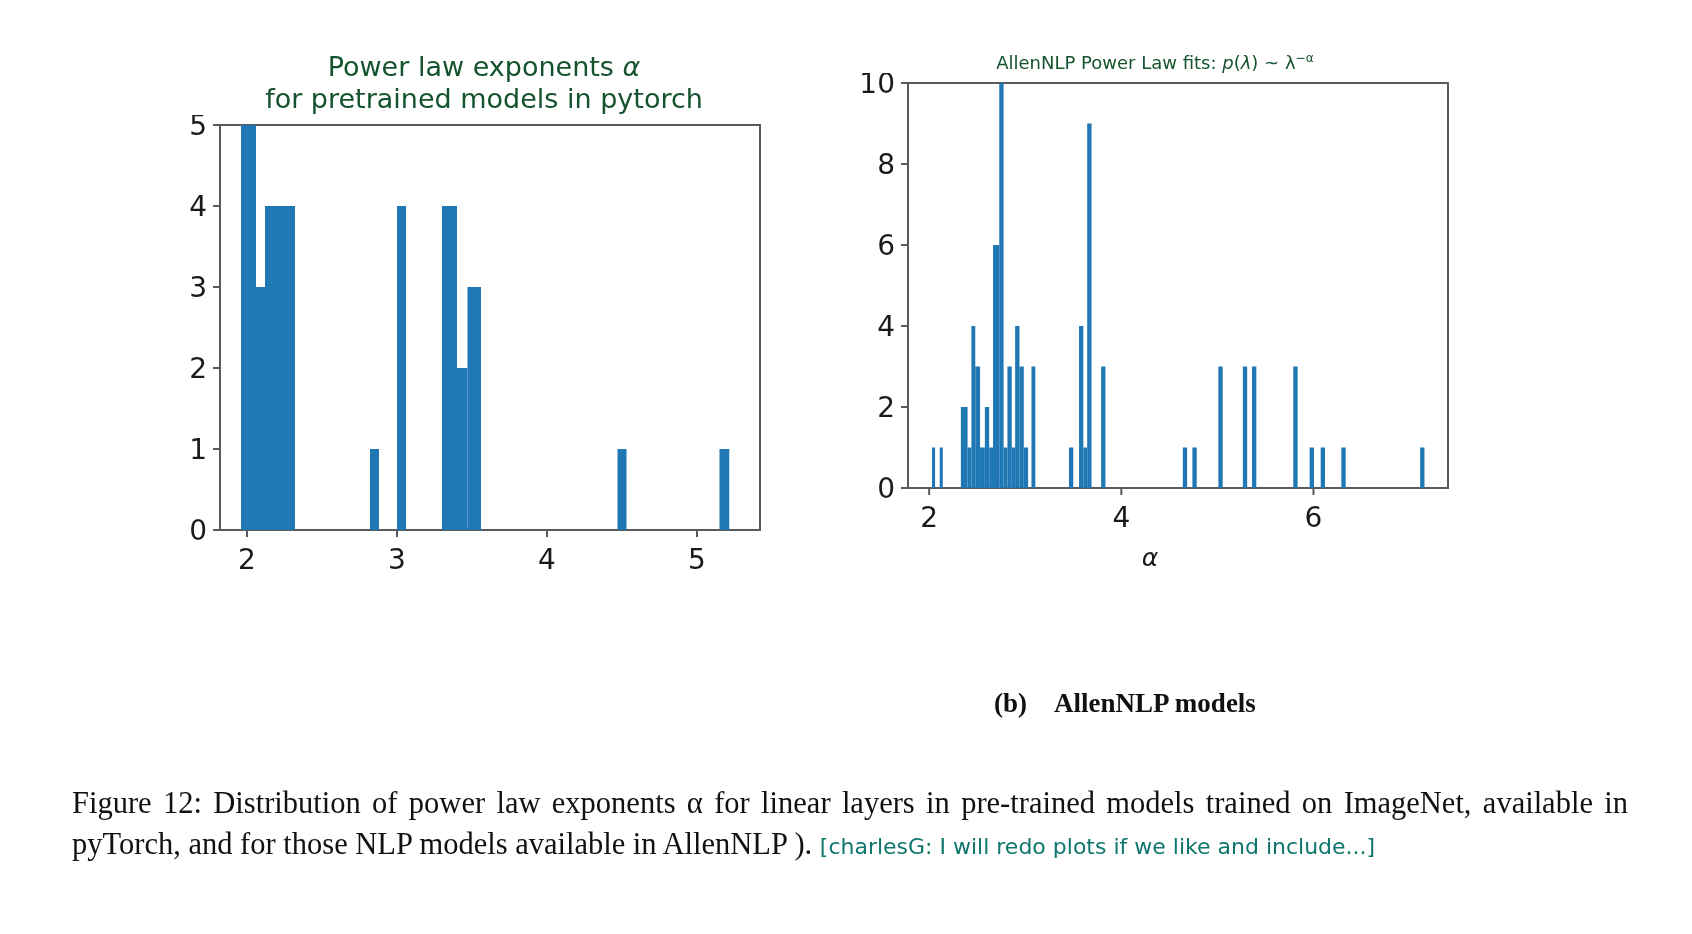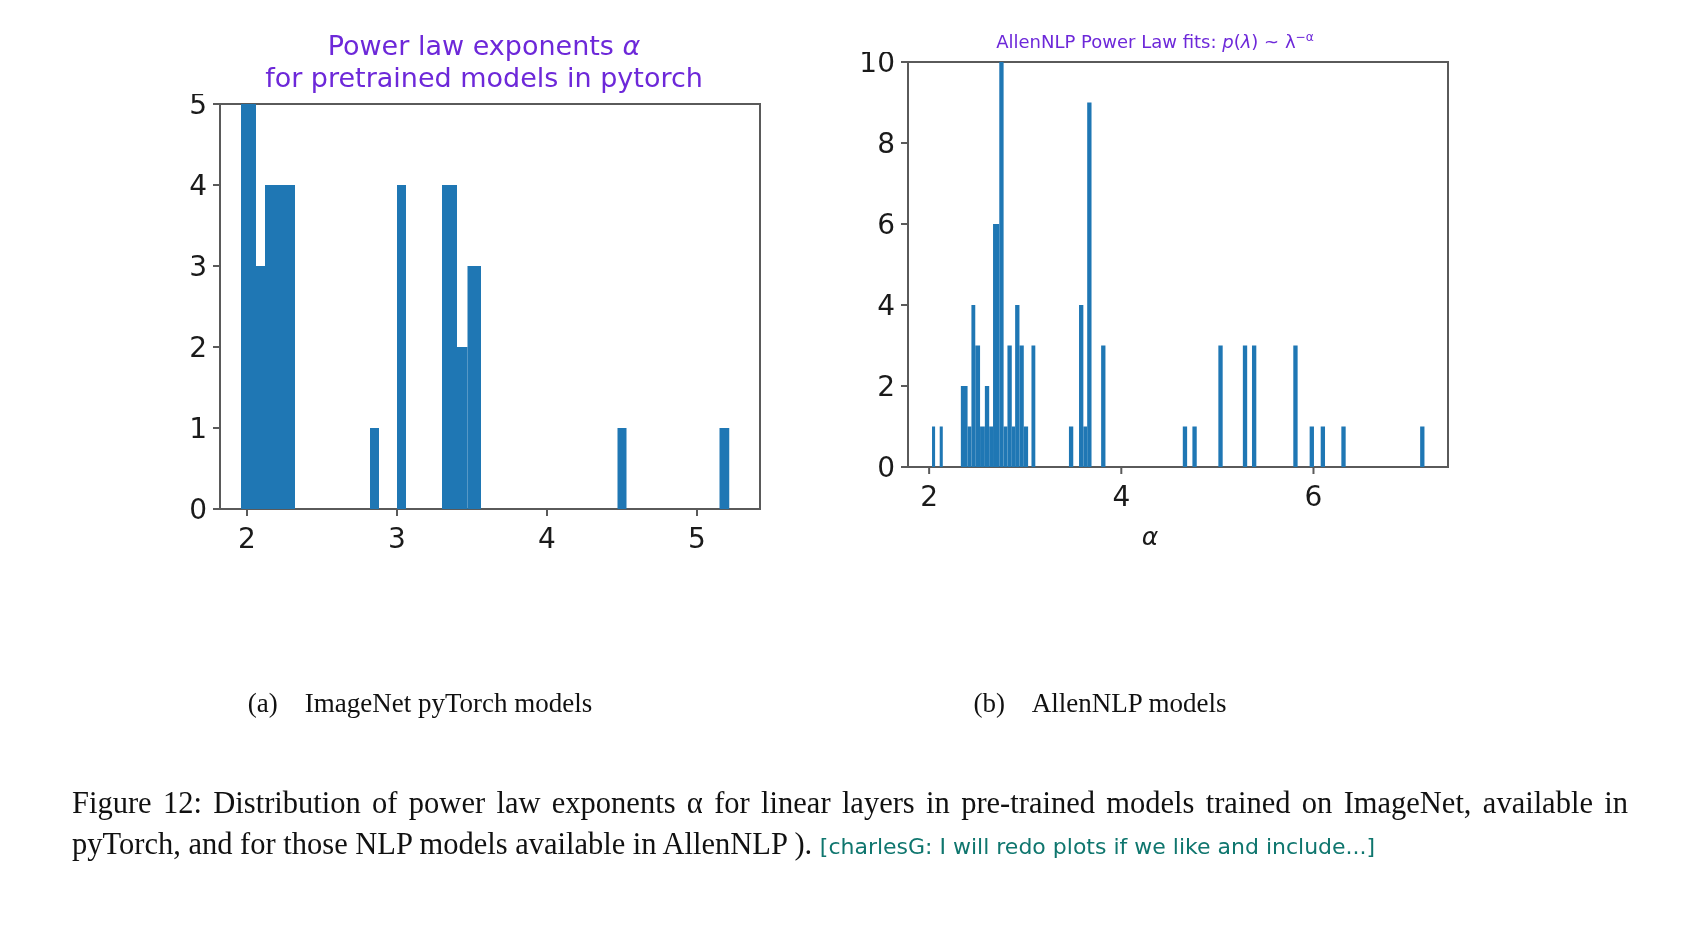--- a/index.html
+++ b/index.html
@@ -14,24 +14,25 @@
   .figure-wrap{position:absolute;left:0;top:0;width:1692px;height:934px;}
 
   
   .panel{position:absolute;top:30px;height:640px;}
   #panel-a{left:150px;width:640px;}
   #panel-b{left:830px;width:640px;}
 
   .chart-title{
     font-family:"DejaVu Sans", sans-serif;
     font-size:27px;
-    color:#6d28d9;
+    color:#14532d;
     text-align:center;
     line-height:1.18;
     white-space:pre-line;
+    margin-top:21px;
   }
   #panel-a .chart-title{margin-left:28px;}
   #panel-b .chart-title{font-size:18px;margin-left:10px;}
 
   .plot-area{position:relative;}
   svg.plot{display:block;}
 
   .axis-xlabel{
     font-family:"DejaVu Sans", sans-serif;
     font-size:25px;
@@ -41,21 +42,21 @@
 
   .subcaption{
     position:absolute;
     font-family:"Liberation Serif", serif;
     font-size:27px;
     color:#111;
     text-align:center;
     width:640px;
   }
   #subcap-a{left:100px;top:688px;}
-  #subcap-b{left:780px;top:688px;}
+  #subcap-b{left:805px;top:688px;font-weight:bold;}
 
   .figcaption{
     position:absolute;
     left:72px;top:783px;width:1556px;
     font-family:"Liberation Serif", serif;
     font-size:30.5px;
     line-height:1.33;
     color:#111;
     text-align:justify;
   }
@@ -163,21 +164,20 @@
           <text x="291.30960854092524" y="454" text-anchor="middle" font-family="&quot;DejaVu Sans&quot;, sans-serif" font-size="28" fill="#1a1a1a">4</text>
           <line x1="483.4804270462633" y1="415" x2="483.4804270462633" y2="422" stroke="#5a5a5a" stroke-width="2"></line>
           <text x="483.4804270462633" y="454" text-anchor="middle" font-family="&quot;DejaVu Sans&quot;, sans-serif" font-size="28" fill="#1a1a1a">6</text>
         </svg>
     </div>
     <div class="axis-xlabel">
       <span><i>α</i></span>
     </div>
   </div>
 
-  <div class="subcaption" id="subcap-a">(a) ImageNet pyTorch models</div>
   <div class="subcaption" id="subcap-b">(b) AllenNLP models</div>
 
   <div class="figcaption">
     <span>Figure 12:</span>
     <span>Distribution of power law exponents α for linear layers in pre-trained models trained on ImageNet, available in pyTorch, and for those NLP models available in AllenNLP ).</span>
     <span class="note">[charlesG: I will redo plots if we like and include...]</span>
   </div>
 
 </div>
 

